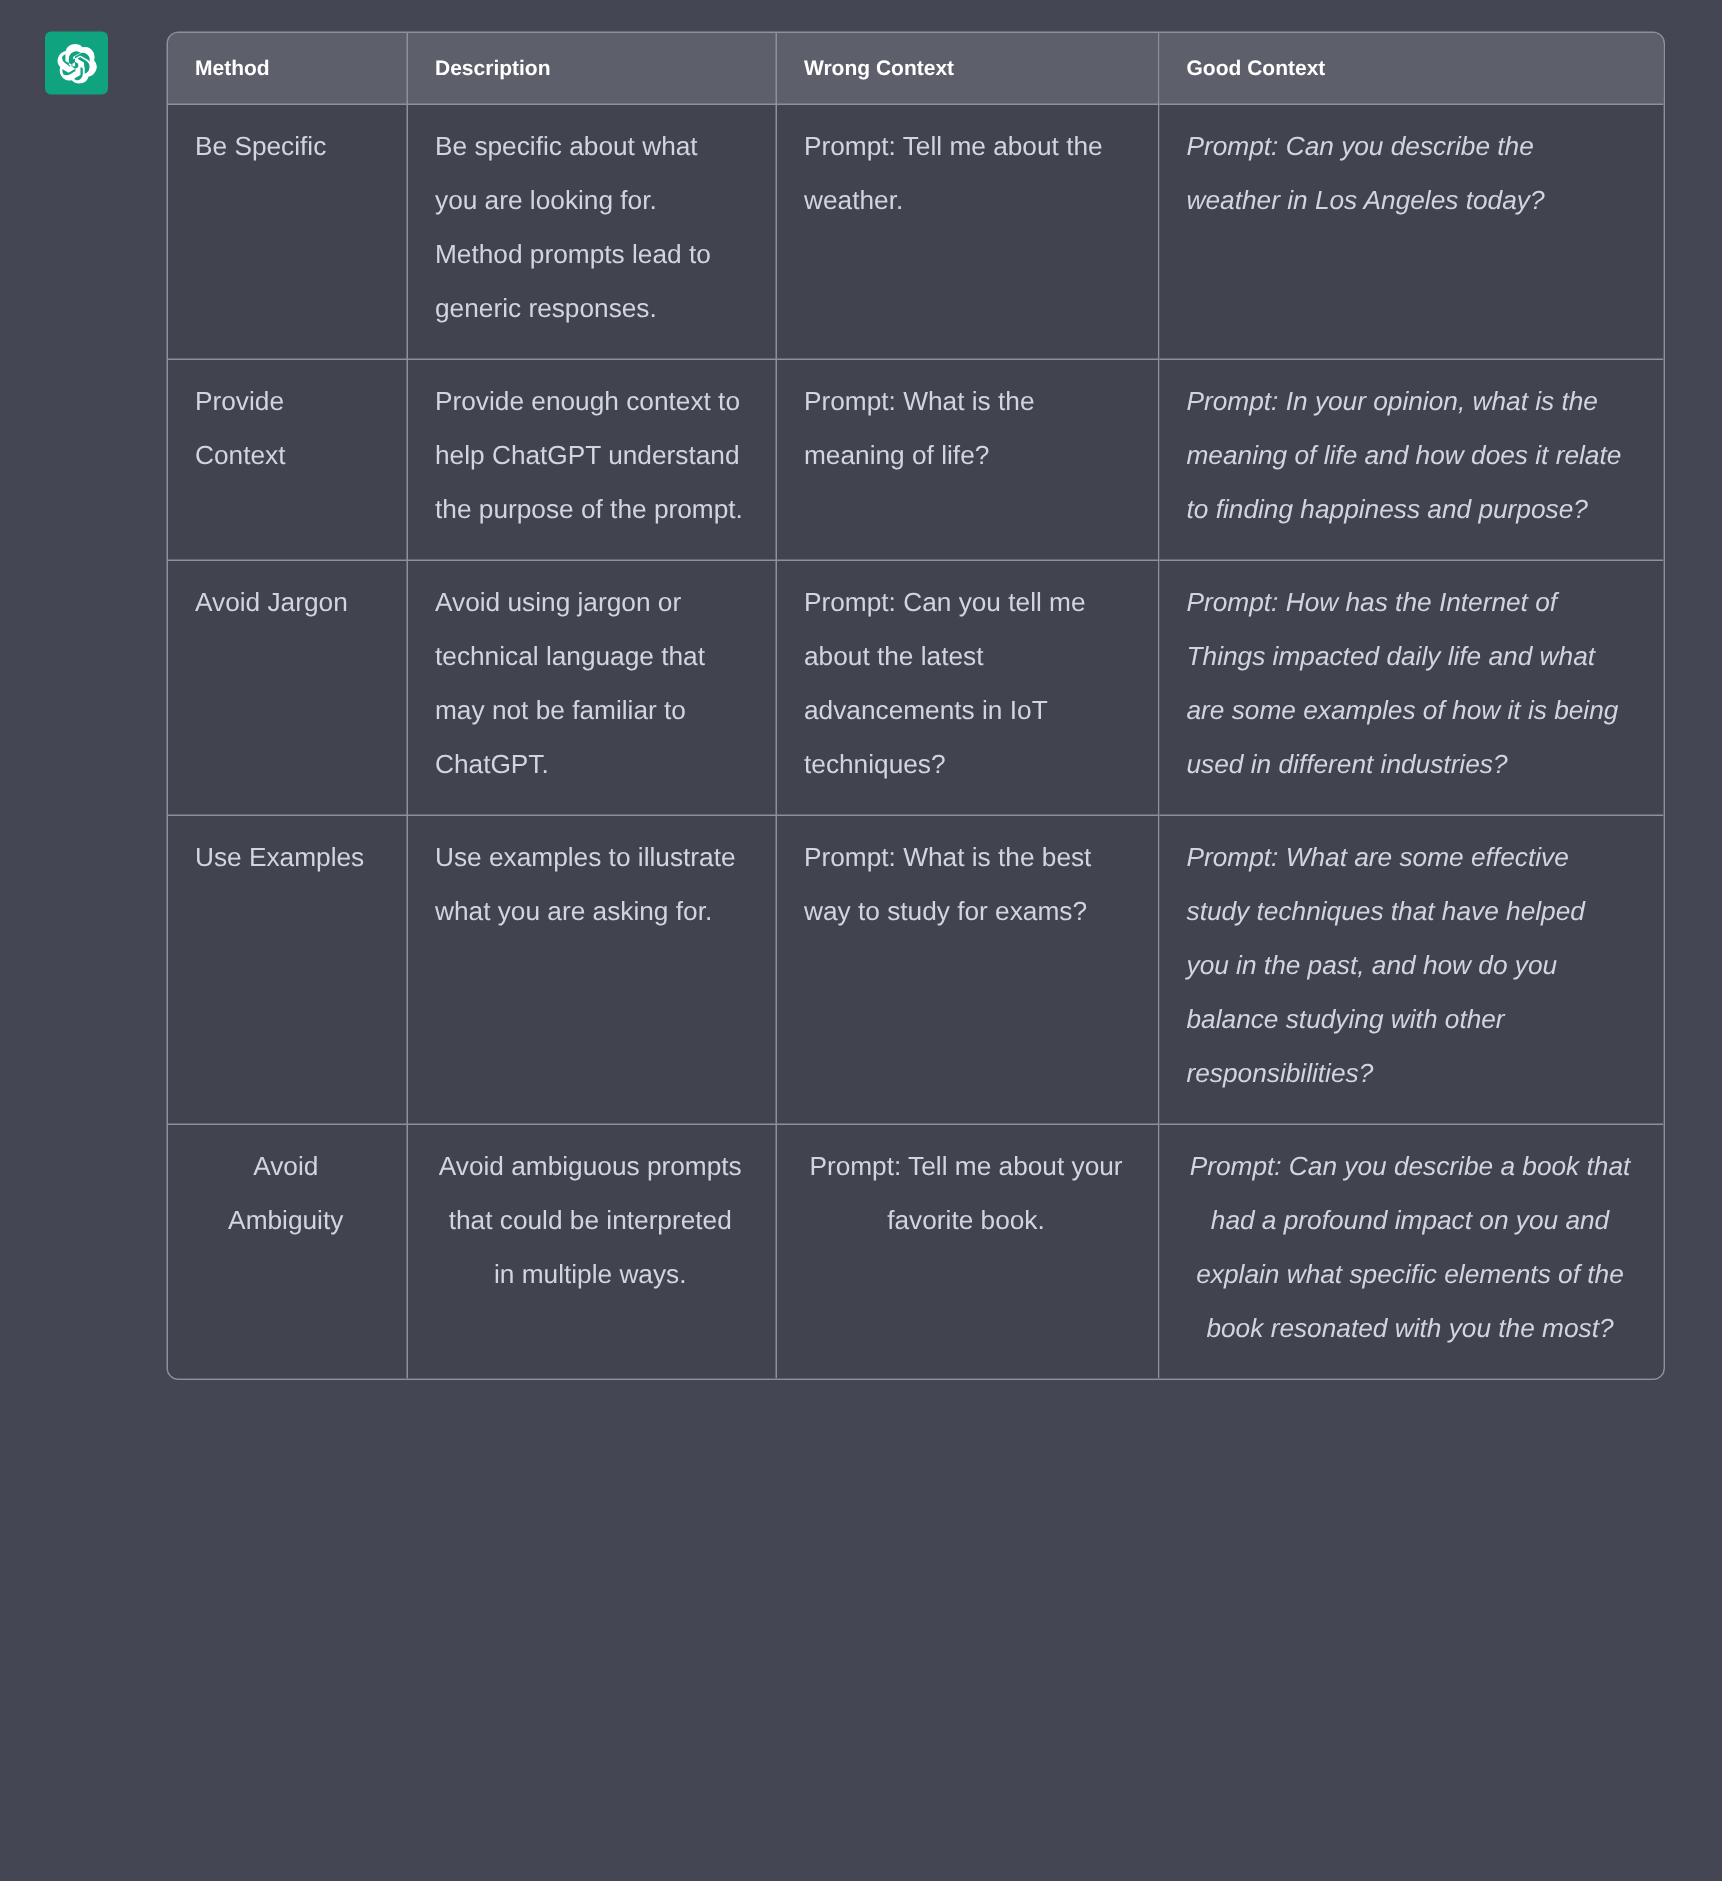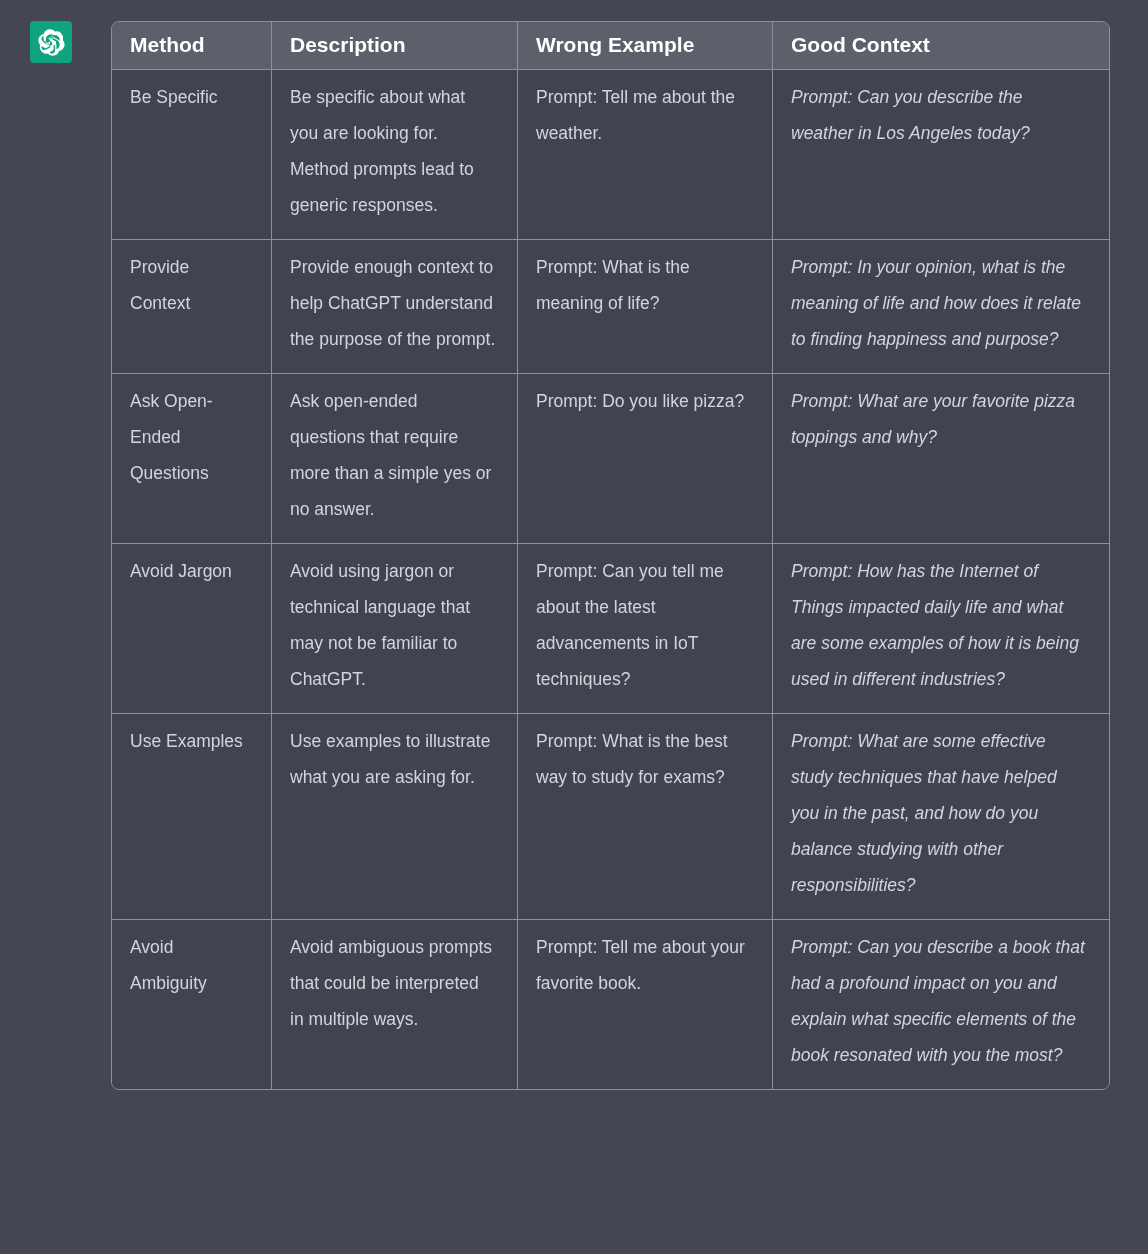--- a/index.html
+++ b/index.html
@@ -59,34 +59,34 @@
     line-height: 36px;
   }
   table.md-table thead th {
     background: #5d606b;
     color: #ffffff;
     font-weight: bold;
     text-align: left;
     padding: 10px 18px 11px 18px;
     border-bottom: 1px solid #8e909c;
     border-right: 1px solid #8e909c;
-    font-size: 21px;
+    font-size: 14px;
     line-height: 26px;
     vertical-align: middle;
   }
   table.md-table thead th:last-child { border-right: none; }
   table.md-table tbody td {
     background: #41434f;
     padding: 9px 20px 16px 18px;
     vertical-align: top;
     border-bottom: 1px solid #8e909c;
     border-right: 1px solid #8e909c;
   }
   table.md-table tbody td:last-child { border-right: none; font-style: italic; }
-  table.md-table tbody tr:last-child td { border-bottom: none; }
+  table.md-table tbody tr:last-child td { border-bottom: none; text-align: center; }
   col.c-method      { width: 160px; }
   col.c-desc        { width: 246px; }
   col.c-wrong       { width: 255px; }
   col.c-good        { width: 336px; }
 </style>
 </head>
 <body>
 
 <div class="page">
 
@@ -105,42 +105,36 @@
       <colgroup>
         <col class="c-method">
           <col class="c-desc">
           <col class="c-wrong">
           <col class="c-good">
       </colgroup>
       <thead>
         <tr>
           <th>Method</th>
           <th>Description</th>
-          <th>Wrong Example</th>
+          <th>Wrong Context</th>
           <th>Good Context</th>
         </tr>
       </thead>
       <tbody>
         <tr>
           <td>Be Specific</td>
           <td>Be specific about what you are looking for. Method prompts lead to generic responses.</td>
           <td>Prompt: Tell me about the weather.</td>
           <td>Prompt: Can you describe the weather in Los Angeles today?</td>
         </tr>
         <tr>
           <td>Provide Context</td>
           <td>Provide enough context to help ChatGPT understand the purpose of the prompt.</td>
           <td>Prompt: What is the meaning of life?</td>
           <td>Prompt: In your opinion, what is the meaning of life and how does it relate to finding happiness and purpose?</td>
-        </tr>
-        <tr>
-          <td>Ask Open-Ended Questions</td>
-          <td>Ask open-ended questions that require more than a simple yes or no answer.</td>
-          <td>Prompt: Do you like pizza?</td>
-          <td>Prompt: What are your favorite pizza toppings and why?</td>
         </tr>
         <tr>
           <td>Avoid Jargon</td>
           <td>Avoid using jargon or technical language that may not be familiar to ChatGPT.</td>
           <td>Prompt: Can you tell me about the latest advancements in IoT techniques?</td>
           <td>Prompt: How has the Internet of Things impacted daily life and what are some examples of how it is being used in different industries?</td>
         </tr>
         <tr>
           <td>Use Examples</td>
           <td>Use examples to illustrate what you are asking for.</td>

